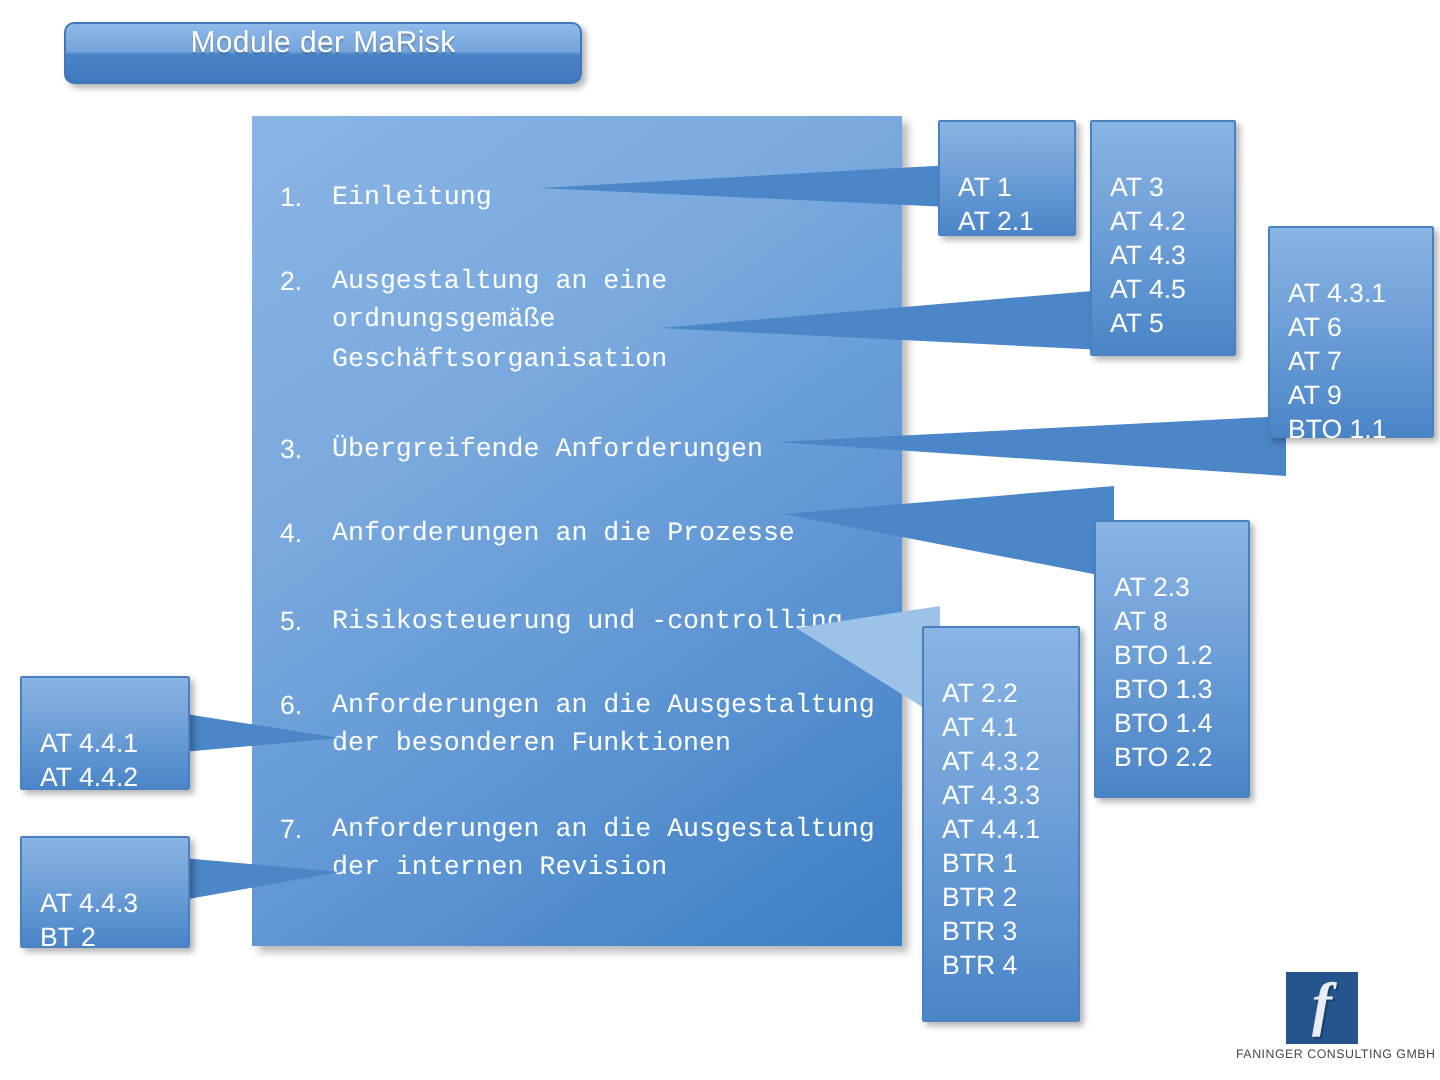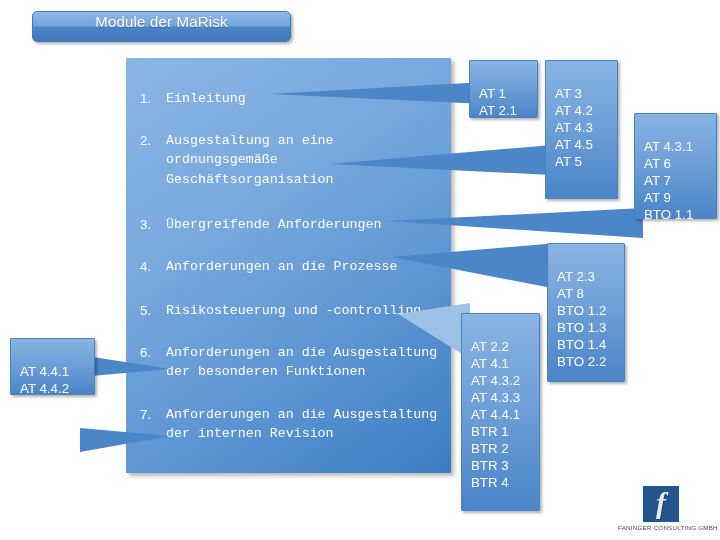--- a/index.html
+++ b/index.html
@@ -74,23 +74,23 @@
   .li-text { flex: 1 1 auto; font-family: Liberation Mono, monospace; }
 
   
   .sidebox {
     font-size: 13.3px;
     padding: 7px 0 0 9px;
     border-radius: 1px;
   }
 
   #box-at1    { left: 469px; top: 60px;  width: 69px;  height: 58px; }
-  #box-at3    { left: 545px; top: 60px;  width: 73px;  height: 139px; }
+  #box-at3    { left: 545px; top: 60px;  width: 73px;  height: 118px; }
   #box-at431  { left: 634px; top: 113px; width: 83px;  height: 106px; }
-  #box-at23   { left: 547px; top: 243px; width: 78px;  height: 139px; }
+  #box-at23   { left: 547px; top: 260px; width: 78px;  height: 139px; }
   #box-at22   { left: 461px; top: 300px; width: 79px;  height: 198px; margin-top: 13px; }
   #box-at441  { left: 10px;  top: 338px; width: 85px;  height: 57px; }
   #box-at443  { left: 10px;  top: 418px; width: 85px;  height: 56px; }
 
   
   .callout {
     position: absolute;
     pointer-events: none;
   }
   .callout svg { display: block; overflow: visible; }
@@ -270,20 +270,24 @@
 BTR 2
 BTR 3
 BTR 4</span>
   </div>
 
   <div class="pbox sidebox" id="box-at441">
     <span>AT 4.4.1
 AT 4.4.2</span>
   </div>
 
+  <div class="pbox sidebox" id="box-at443">
+    <span>AT 4.4.3
+BT 2</span>
+  </div>
 
   <div id="logo">
     <div id="logo-mark">
       <span id="logo-glyph">f</span>
     </div>
     <div id="logo-text">FANINGER CONSULTING GMBH</div>
   </div>
 
 </div>
 

